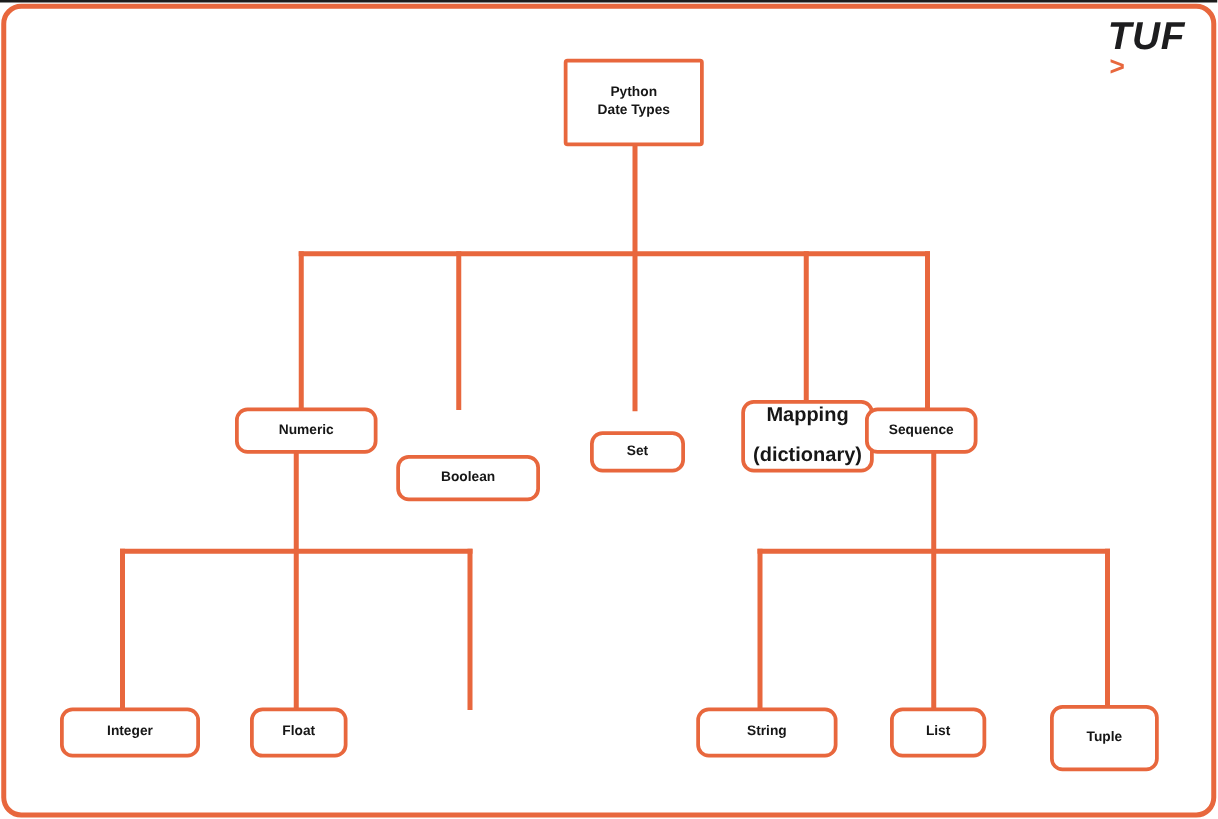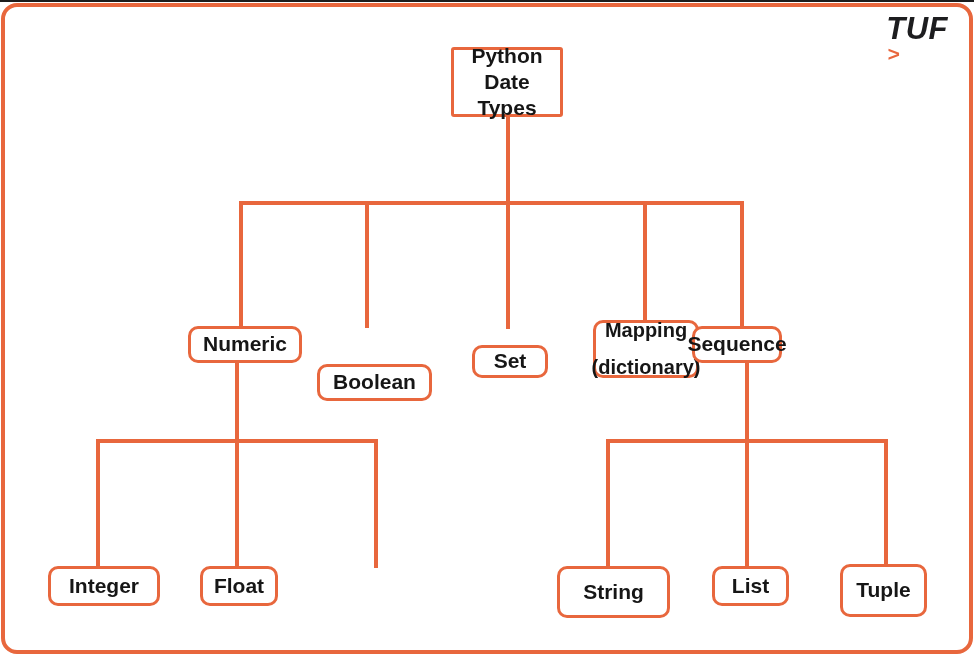--- a/index.html
+++ b/index.html
@@ -48,27 +48,27 @@
     transform: translateY(-1px);
   }
   .node {
     position: absolute;
     display: flex; flex-direction: column;
     align-items: center; justify-content: center;
     background: #fff;
     border: 3px solid var(--accent);
     color: var(--node-text);
     font-weight: 700;
-    font-size: 21px;
+    font-size: 11px;
     line-height: 1.25;
     text-align: center;
   }
   .node.square  { border-radius: 3px; }
   .node.rounded { border-radius: 10px; }
-  .node.two-line { font-size: 20px; line-height: 1.25; gap: 12px; }
+  .node.two-line { font-size: 16px; line-height: 1.25; gap: 12px; }
   .h-line, .v-line { position: absolute; background: var(--accent); }
   .h-line { height: 4px; }
   .v-line { width: 4px; }
 </style>
 </head>
 <body>
 
 <div class="canvas">
 
   <div class="top-edge-line"></div>
@@ -117,21 +117,21 @@
   <div class="node rounded" style="left:692px; top:326px; width:90px; height:37px;">
     <span>Sequence</span>
   </div>
 
   <div class="node rounded" style="left:48px; top:566px; width:112px; height:40px;">
     <span>Integer</span>
   </div>
   <div class="node rounded" style="left:200px; top:566px; width:78px; height:40px;">
     <span>Float</span>
   </div>
-  <div class="node rounded" style="left:557px; top:566px; width:113px; height:52px;">
+  <div class="node rounded" style="left:557px; top:566px; width:113px; height:40px;">
     <span>String</span>
   </div>
   <div class="node rounded" style="left:712px; top:566px; width:77px; height:40px;">
     <span>List</span>
   </div>
   <div class="node rounded" style="left:840px; top:564px; width:87px; height:53px;">
     <span>Tuple</span>
   </div>
 
 </div>

